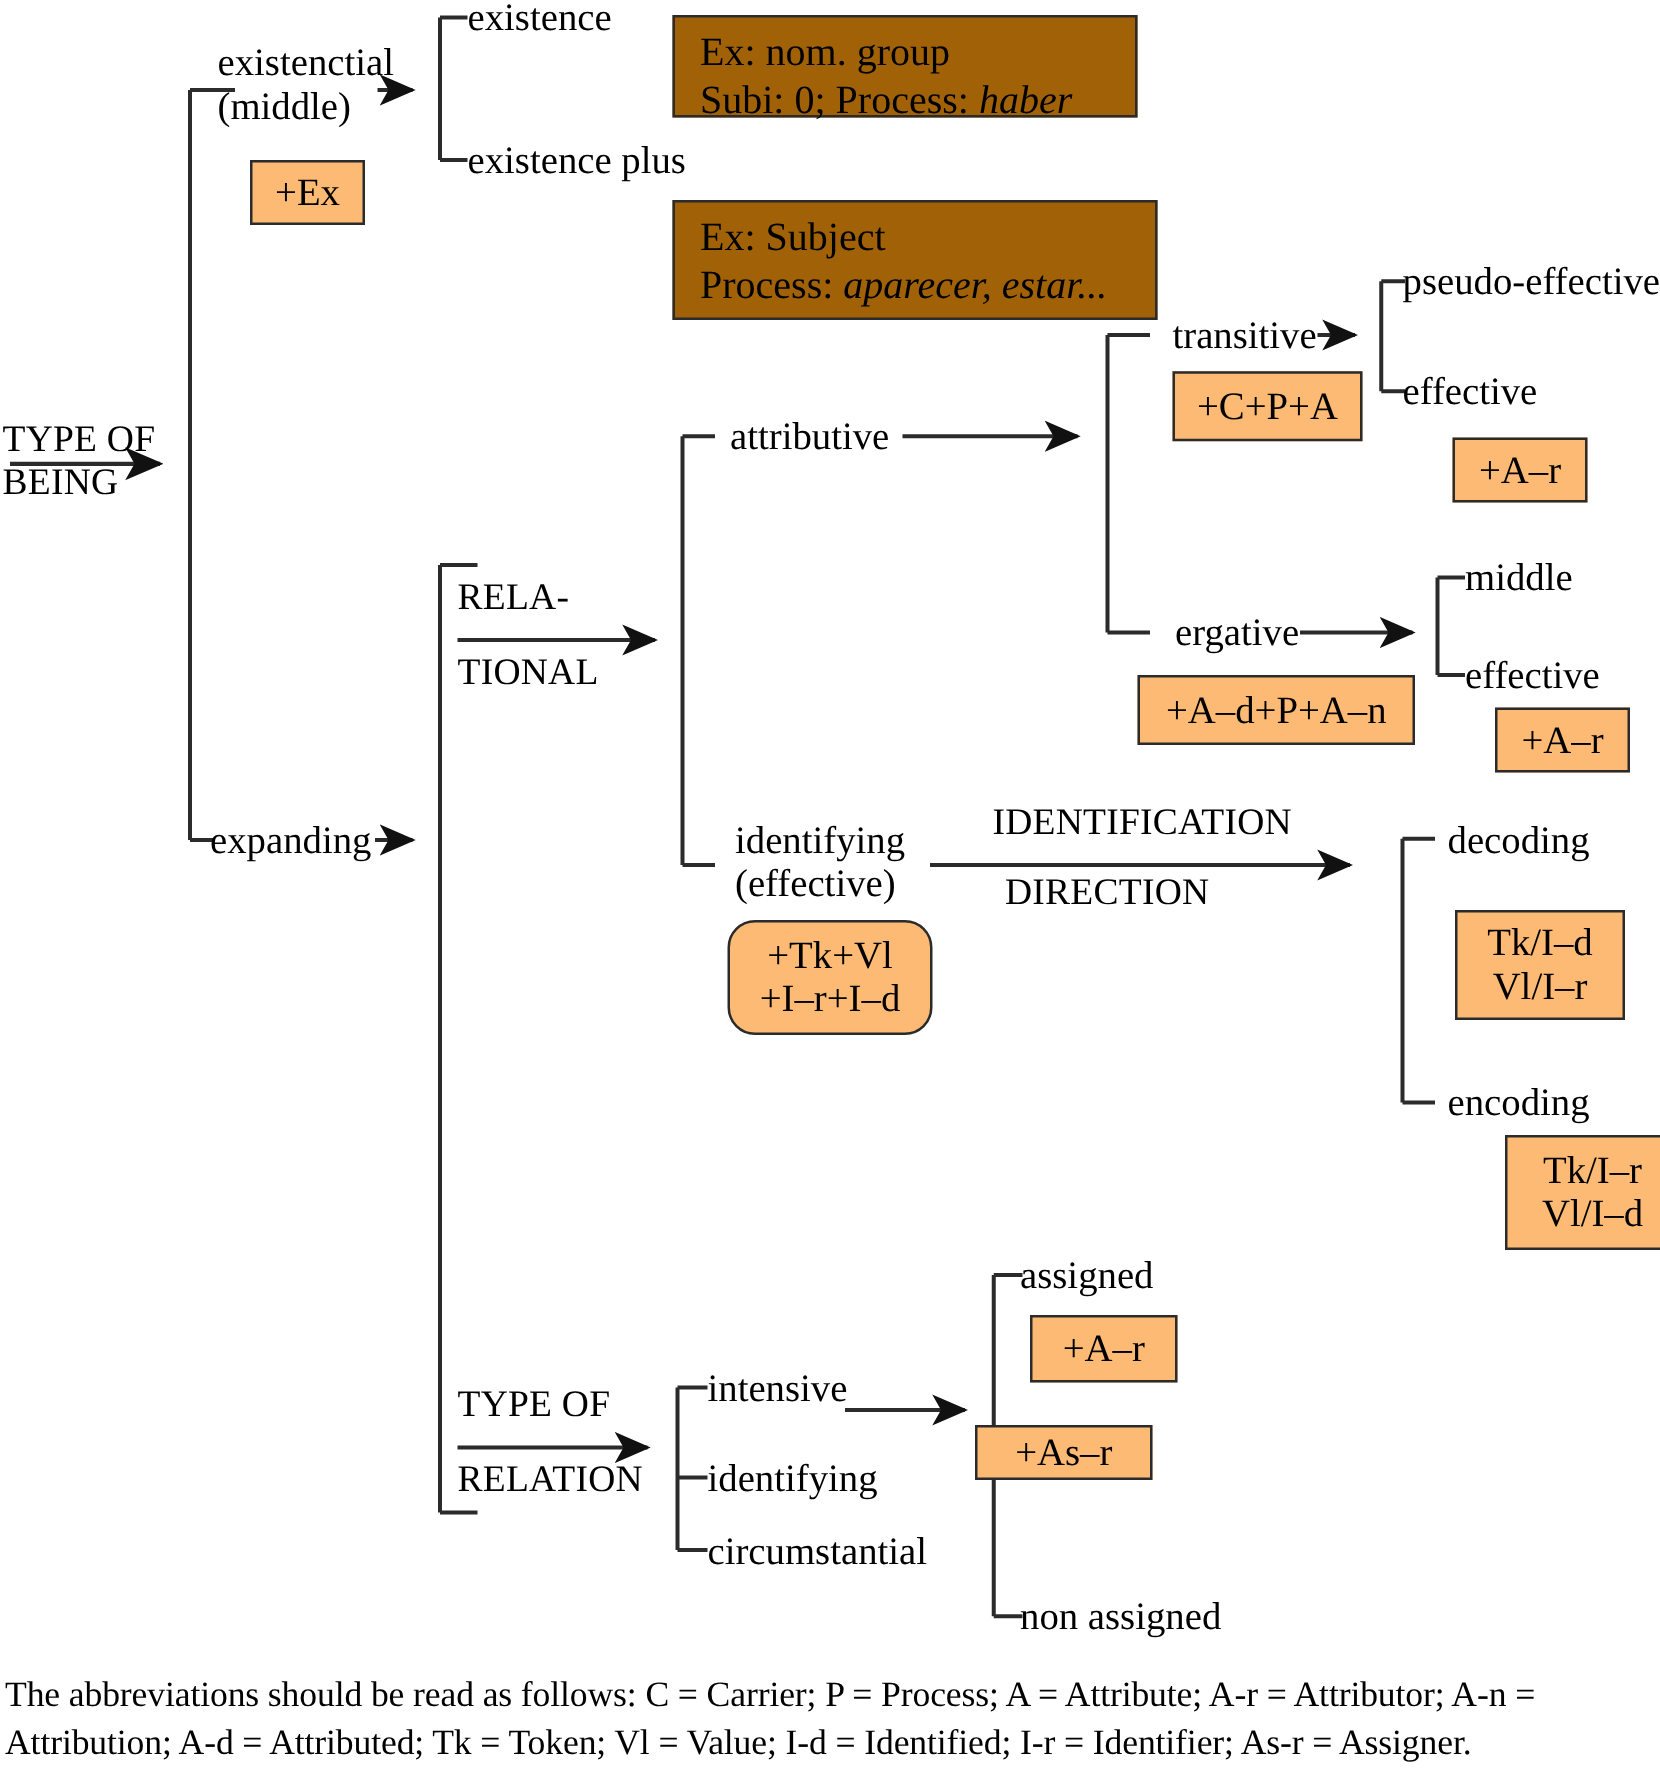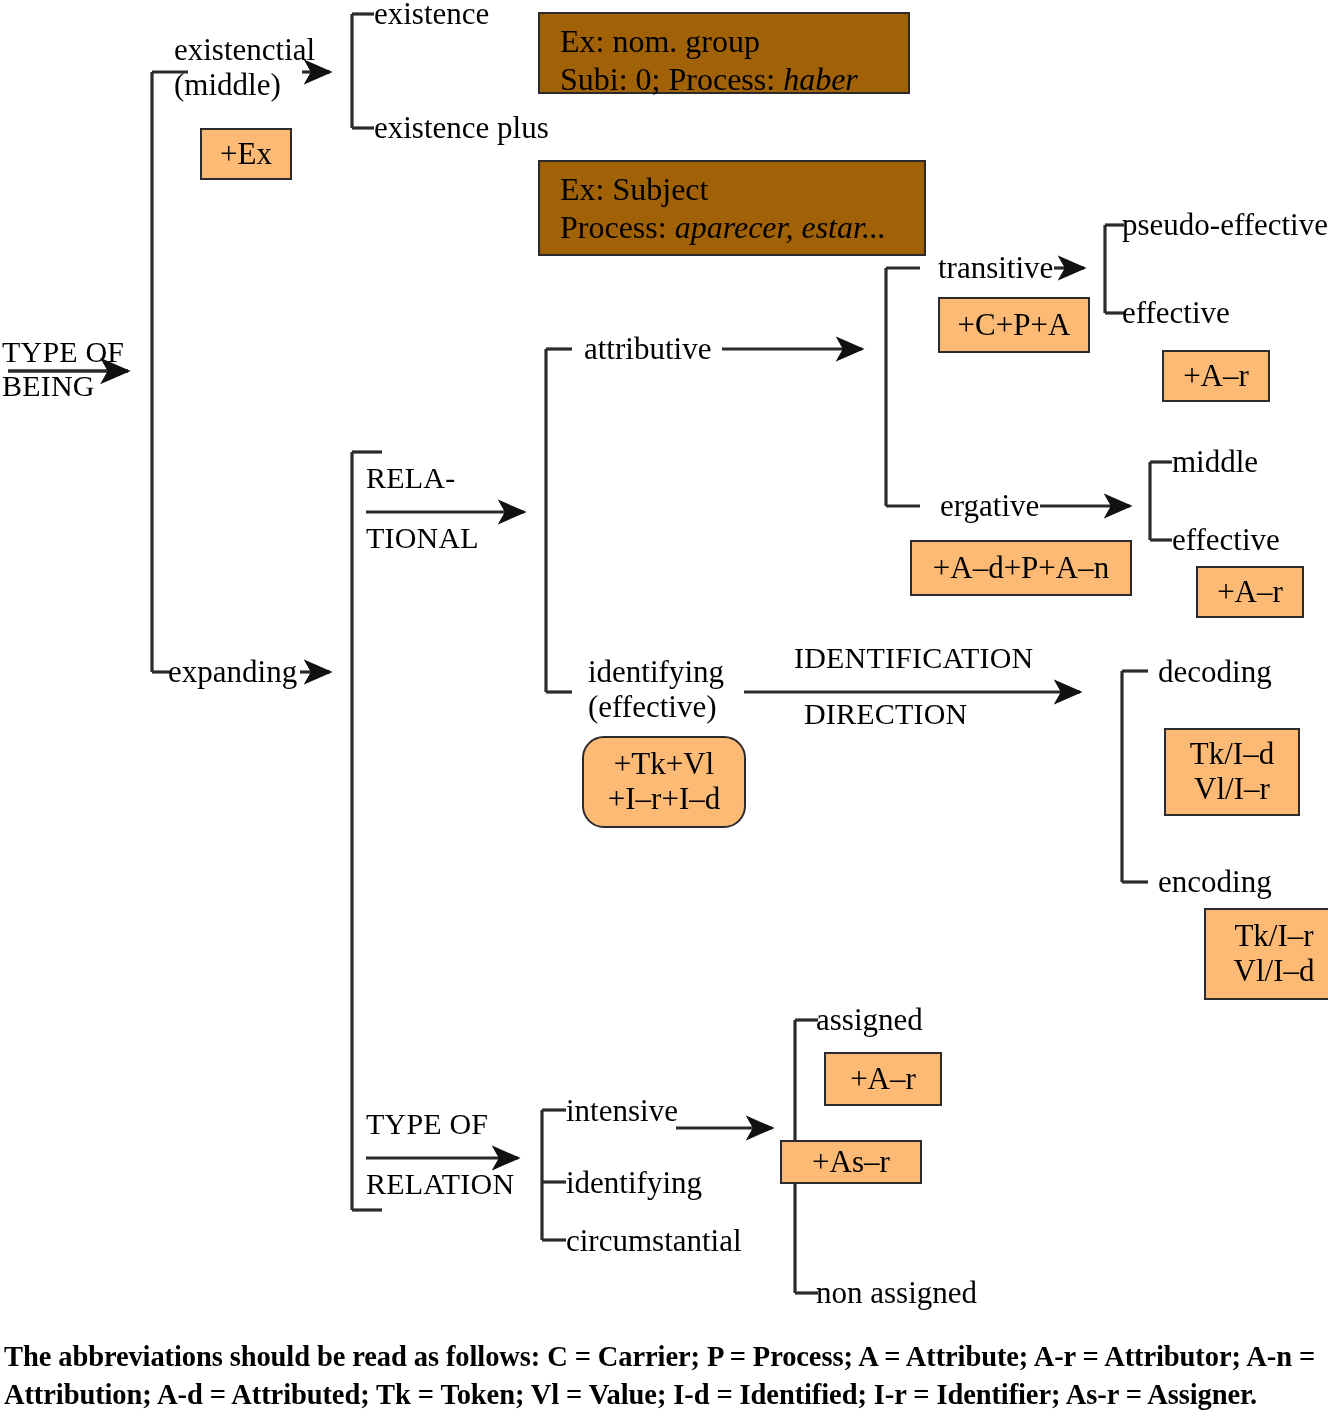--- a/index.html
+++ b/index.html
@@ -65,21 +65,20 @@
   .exbox i { font-style: italic; }
   #caption {
     position: absolute;
     left: 4px;
     top: 1338px;
     width: 1320px;
     font-size: 28.5px;
     line-height: 1.32;
     letter-spacing: -0.1px;
     color: #000;
-    font-weight: bold;
   }
 </style>
 </head>
 <body>
 
 <div id="root">
 
   <svg id="canvas" viewBox="0 0 1328 1417" xmlns="http://www.w3.org/2000/svg">
     <defs>
       <marker id="ahead" markerWidth="9" markerHeight="9" refX="8.2" refY="4.5" orient="auto" markerUnits="strokeWidth">

